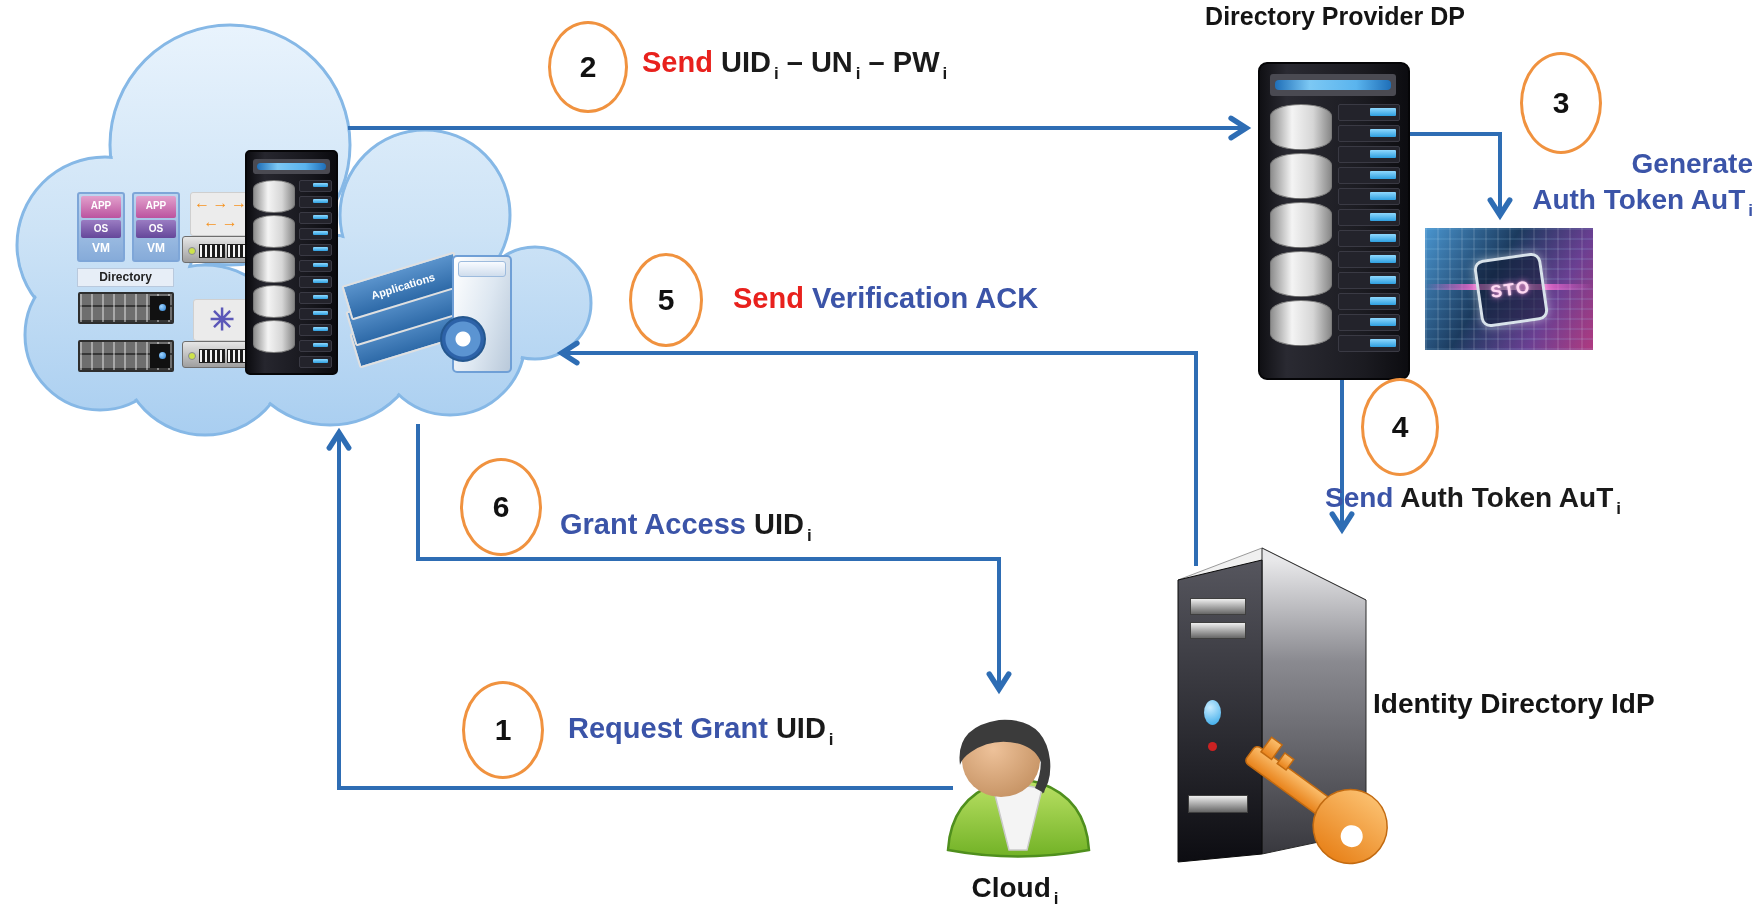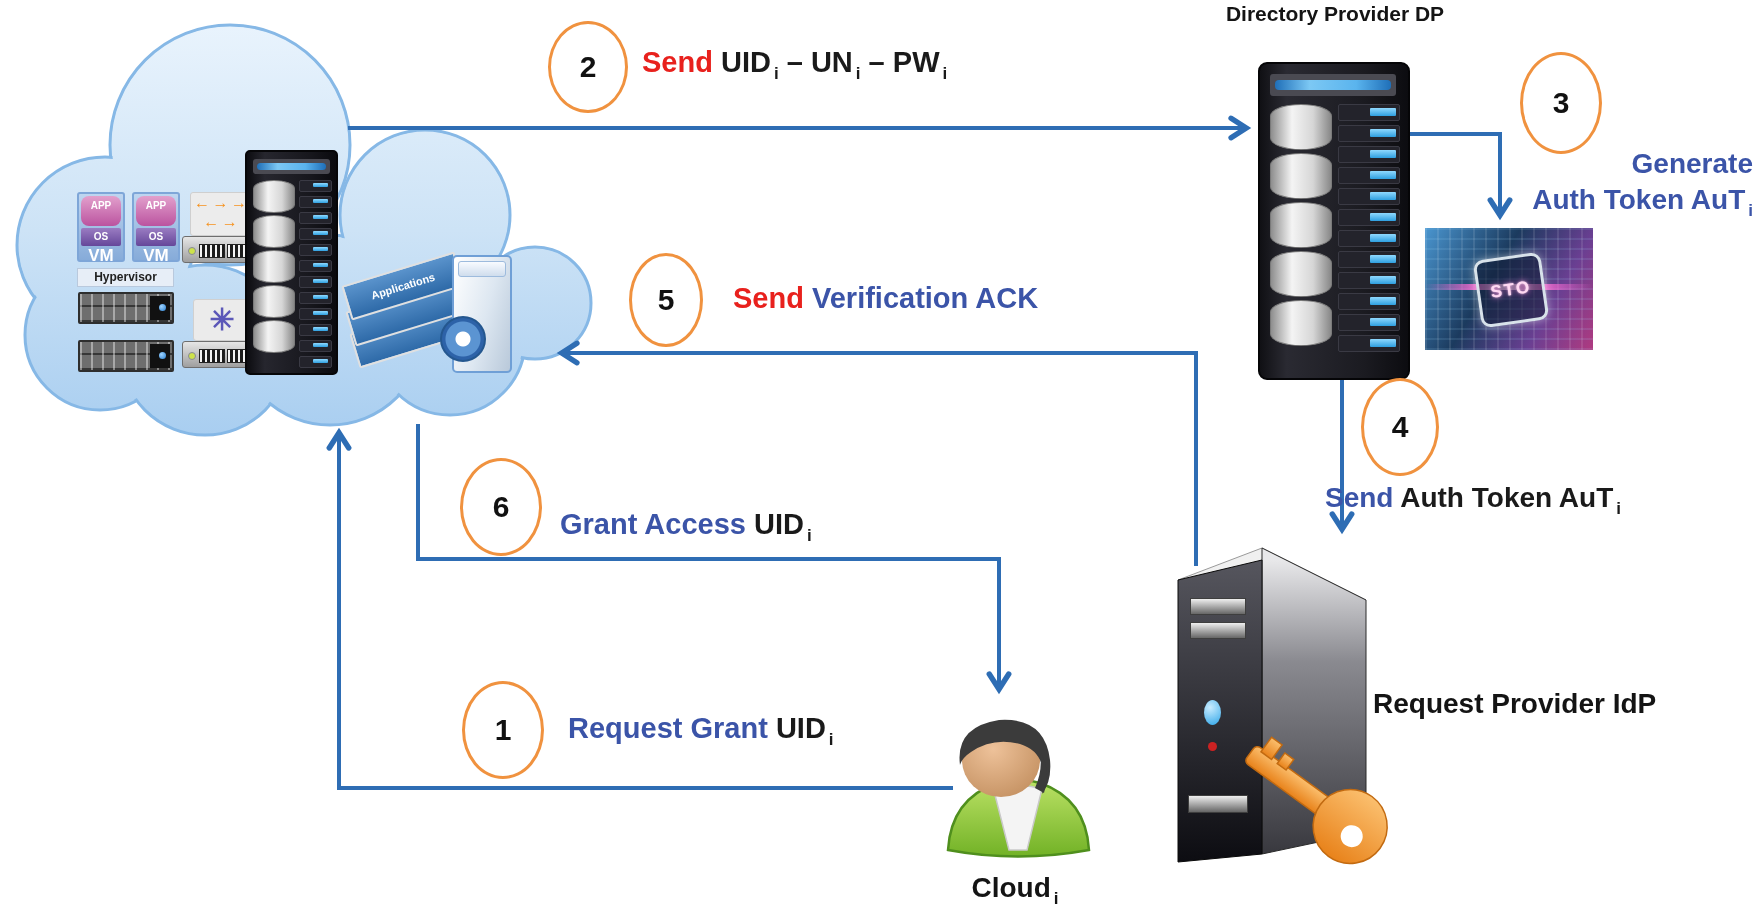--- a/index.html
+++ b/index.html
@@ -28,23 +28,23 @@
   .cyl-col{position:absolute;}
   .cyl{background:linear-gradient(90deg,#8e8e8e,#f4f4f4 35%,#d6d6d6 70%,#888888);
      border:1px solid #7a7a7a;border-radius:50% / 26%;}
   .slot-col{position:absolute;}
   .slot{position:relative;background:#23232b;border:1px solid #3a3a44;border-radius:2px;}
   .slot .led{position:absolute;right:3px;top:3px;background:linear-gradient(#8fd9ff,#2e9fe0);border-radius:1px;}
   
   .vmbox{position:absolute;width:48px;height:70px;box-sizing:border-box;border:2px solid #7ea6d8;
      border-radius:3px;background:linear-gradient(#bed6f0,#86abd9);text-align:center;}
   .vmbox .seg{margin:2px 2px 0 2px;color:#fff;font-size:10px;font-weight:bold;line-height:20px;border-radius:2px;}
-  .vmbox .app{height:30px;background:linear-gradient(#e2a0cc,#bb539f);border-radius:8px;}
+  .vmbox .app{height:22px;background:linear-gradient(#e2a0cc,#bb539f);}
   .vmbox .os{height:18px;line-height:18px;background:linear-gradient(#9a7cc2,#65479a);}
-  .vmbox .vm{height:16px;line-height:16px;color:#ffffff;font-size:17px;}
+  .vmbox .vm{height:16px;line-height:16px;color:#ffffff;font-size:12px;}
   .hyperbar{position:absolute;left:77px;top:268px;width:97px;height:19px;background:#e7eef7;
      border:1px solid #b9c9dd;box-sizing:border-box;text-align:center;
      font-size:12px;font-weight:bold;color:#222;line-height:17px;}
   .rackbox{position:absolute;width:96px;height:32px;background:#6e6e6e;border:2px solid #2e2e2e;border-radius:2px;
      background-image:repeating-linear-gradient(90deg,rgba(255,255,255,.4) 0 2px,rgba(0,0,0,0) 2px 11px),
        repeating-linear-gradient(0deg,rgba(0,0,0,.5) 0 2px,rgba(0,0,0,0) 2px 15px);box-sizing:border-box;}
   .rackbox .panel{position:absolute;right:2px;top:2px;bottom:2px;width:20px;background:#111;}
   .rackbox .dot{position:absolute;right:6px;top:10px;width:7px;height:7px;border-radius:50%;
      background:radial-gradient(circle at 35% 35%,#9fd4ff,#2a7fd0);}
   .switchbox{position:absolute;width:78px;height:27px;border:1px solid #6e6e6e;border-radius:3px;
@@ -184,21 +184,21 @@
   <div class="vmbox" style="left:77px;top:192px;">
     <div class="seg app">APP</div>
     <div class="seg os">OS</div>
     <div class="seg vm">VM</div>
   </div>
   <div class="vmbox" style="left:132px;top:192px;">
     <div class="seg app">APP</div>
     <div class="seg os">OS</div>
     <div class="seg vm">VM</div>
   </div>
-  <div class="hyperbar">Hypervisor</div>
+  <div class="hyperbar">Directory</div>
   <div class="rackbox" style="left:78px;top:292px;">
     <div class="panel"></div>
       <div class="dot"></div>
   </div>
   <div class="rackbox" style="left:78px;top:340px;">
     <div class="panel"></div>
       <div class="dot"></div>
   </div>
 
   <div class="arrowsbox">
@@ -274,21 +274,21 @@
   <div class="appcard" style="left:352px;top:316px;"></div>
   <div class="appcard" style="left:348px;top:294px;"></div>
   <div class="appcard" style="left:344px;top:268px;">
     <span>Applications</span>
   </div>
   <div class="softbox">
       <div class="lid"></div>
     </div>
   <div class="disc"></div>
 
-  <div class="title abs" style="left:1140px;top:2px;width:390px;text-align:center;font-size:21px;">Directory Provider DP</div>
+  <div class="title abs" style="left:1140px;top:2px;width:390px;text-align:center;font-size:25px;">Directory Provider DP</div>
 
   <div class="dp-server">
     <div class="dp-topbar">
         <div class="strip"></div>
       </div>
     <div class="cyl-col" style="left:10px;top:40px;width:62px;">
       <div class="cyl" style="height:44px;margin-bottom:3px;"></div>
         <div class="cyl" style="height:44px;margin-bottom:3px;"></div>
       <div class="cyl" style="height:44px;margin-bottom:3px;"></div>
         <div class="cyl" style="height:44px;margin-bottom:3px;"></div>
@@ -342,21 +342,21 @@
       </div>
   </div>
 
   <div class="bay" style="left:1190px;top:598px;width:54px;height:15px;"></div>
   <div class="bay" style="left:1190px;top:622px;width:54px;height:15px;"></div>
   <div class="abs" style="left:1204px;top:700px;width:17px;height:25px;border-radius:50%;
        background:radial-gradient(circle at 35% 30%,#c9ecff,#2da5e8);"></div>
   <div class="abs" style="left:1208px;top:742px;width:9px;height:9px;border-radius:50%;background:#cc2222;"></div>
   <div class="bay" style="left:1188px;top:795px;width:58px;height:16px;"></div>
 
-  <div class="title abs" style="left:1373px;top:688px;font-size:28px;">Request Provider IdP</div>
+  <div class="title abs" style="left:1373px;top:688px;font-size:28px;">Identity Directory IdP</div>
 
   <div class="title abs" style="left:955px;top:872px;width:120px;text-align:center;font-size:28px;">
     <span>Cloud</span><span class="sub">i</span>
   </div>
 
   <div class="numcircle" style="left:462px;top:681px;width:76px;height:92px;">
     <span>1</span>
     </div>
   <div class="numcircle" style="left:548px;top:21px;width:74px;height:86px;">
     <span>2</span>

